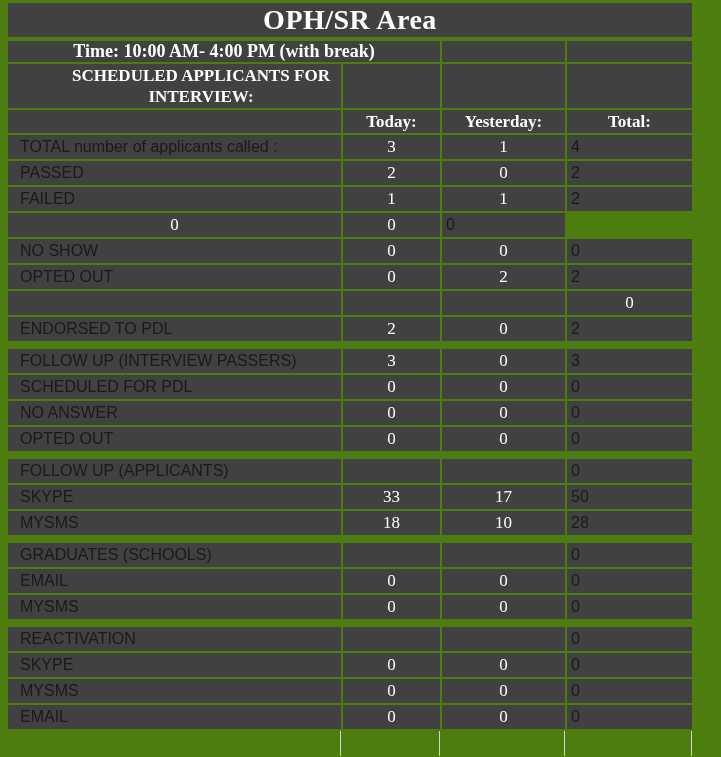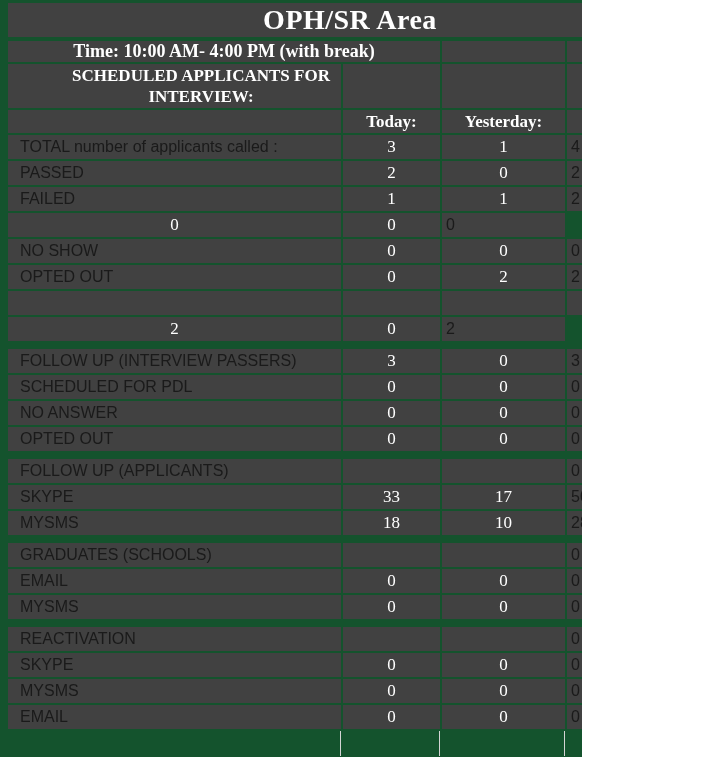--- a/index.html
+++ b/index.html
@@ -1,18 +1,18 @@
 <!DOCTYPE html>
 <html><head>
 <meta charset="utf-8">
 <style>
   * { margin:0; padding:0; box-sizing:border-box; }
   html,body { background:#ffffff; }
   .page {
-    width:582px; height:757px; background:#14532d; overflow:hidden;
+    width:721px; height:757px; background:#4d7c0f; overflow:hidden;
     font-family:"Liberation Sans", sans-serif;
   }
   .tbl { width:684px; margin:3px 0 0 8px; }
 
   
   .cell {
     background:#414141; height:24px;
     display:flex; align-items:center; overflow:hidden; white-space:nowrap;
   }
 
@@ -142,20 +142,21 @@
     <div class="cell value-cell">2</div>
     <div class="cell total-cell">2</div>
   </div>
           <div class="row4 data-row">
     <div class="cell label-cell"></div>
     <div class="cell value-cell"></div>
     <div class="cell value-cell"></div>
     <div class="cell total-cell hl">0</div>
   </div>
           <div class="row4 data-row">
+    <div class="cell label-cell">ENDORSED TO PDL</div>
     <div class="cell value-cell">2</div>
     <div class="cell value-cell">0</div>
     <div class="cell total-cell">2</div>
   </div>
         </div>
         <div class="sec gap">
           <div class="row4 data-row">
     <div class="cell label-cell">FOLLOW UP (INTERVIEW PASSERS)</div>
     <div class="cell value-cell">3</div>
     <div class="cell value-cell">0</div>

